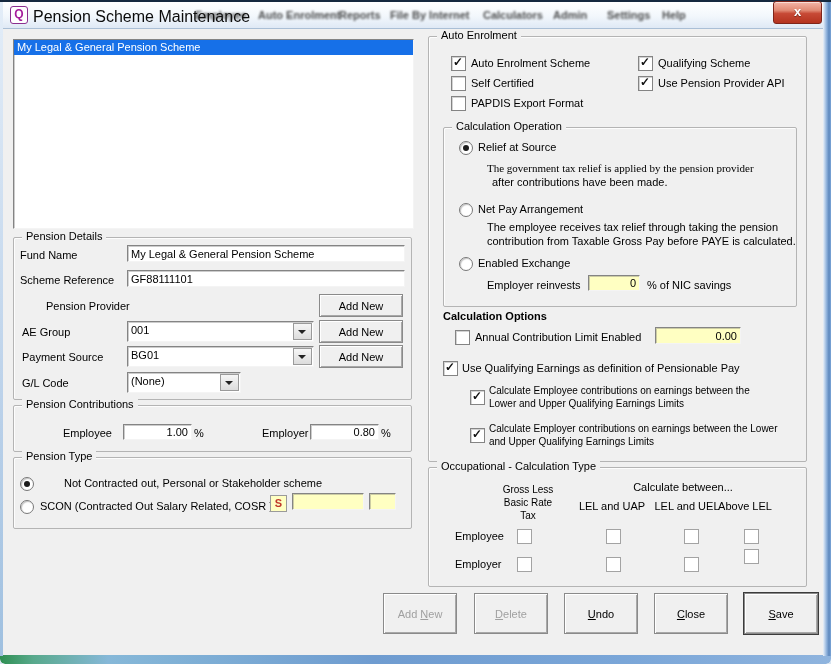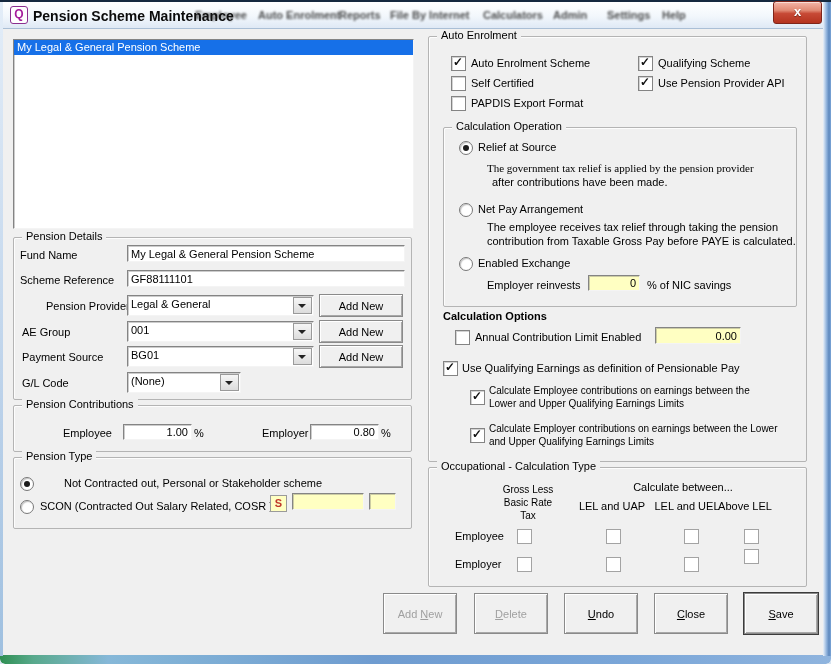--- a/index.html
+++ b/index.html
@@ -15,21 +15,21 @@
   .frame-bottom{position:absolute;left:0;top:655px;width:831px;height:9px;
       background:linear-gradient(90deg,#2f8f52,#58a98c 4%,#86b8d8 13%,#6f9cd0 45%,#7aa6d8 75%,#8fb4de);
       border-radius:0 0 5px 5px;z-index:29;}
   
   .titlebar{position:absolute;left:2px;top:2px;width:821px;height:26px;
       background:linear-gradient(180deg,#ffffff,#f2f7fc 55%,#dfe9f5);z-index:20;
       border-bottom:1px solid #aabfd6;}
   .appicon{position:absolute;left:8px;top:4px;width:16px;height:16px;background:#fff;
       border:1px solid #8b2f8f;border-radius:3px;color:#a51c9c;font-weight:bold;font-size:12px;
       line-height:15px;text-align:center;}
-  .title-text{position:absolute;left:31px;top:6px;font-size:14px;color:#0b0b0b;white-space:nowrap;font-weight:bold;}
+  .title-text{position:absolute;left:31px;top:6px;font-size:16px;color:#0b0b0b;white-space:nowrap;}
   .bgmenu span{position:absolute;top:7px;font-size:11px;font-weight:600;color:#1b1b1b;
       filter:blur(1.3px);opacity:.78;white-space:nowrap;}
   .close-btn{position:absolute;left:773px;top:1px;width:47px;height:21px;z-index:40;
       background:linear-gradient(180deg,#f4b6a8,#e08973 40%,#c74a36 55%,#b4331f);
       border:1px solid #7e251a;border-radius:3px;box-shadow:inset 0 1px 0 rgba(255,255,255,.55);
       color:#fff;font-weight:bold;font-size:13px;text-align:center;line-height:19px;cursor:default;
       text-shadow:0 1px 1px rgba(0,0,0,.4);}
   
   .lbl{position:absolute;font-size:11px;color:#000;white-space:nowrap;}
   .b{font-weight:bold;}
@@ -106,26 +106,20 @@
 
   <div class="group" style="left:13px;top:237px;width:397px;height:161px;">
     <div class="gtitle">Pension Details</div>
   </div>
   <div class="lbl" style="left:20px;top:249px;">Fund Name</div>
   <input class="txt sunken" style="left: 127px; top: 245px; width: 270px; height: 15px;" value="My Legal &amp; General Pension Scheme">
   <div class="lbl" style="left:20px;top:274px;">Scheme Reference</div>
   <input class="txt sunken" style="left: 127px; top: 270px; width: 270px; height: 15px;" value="GF88111101">
 
   <div class="lbl" style="left:22px;top:300px;padding-left:24px;">Pension Provider</div>
-  <div class="combo sunken" style="left:127px;top:295px;width:185px;">
-    <span class="val">Legal &amp; General</span>
-    <span class="combo-btn">
-        <span class="arrow-down"></span>
-      </span>
-  </div>
   <div class="btn" style="left:319px;top:294px;width:82px;height:21px;">Add New</div>
 
   <div class="lbl" style="left:22px;top:326px;">AE Group</div>
   <div class="combo sunken" style="left:127px;top:321px;width:185px;">
     <span class="val">001</span>
     <span class="combo-btn">
         <span class="arrow-down"></span>
       </span>
   </div>
   <div class="btn" style="left:319px;top:320px;width:82px;height:21px;">Add New</div>

